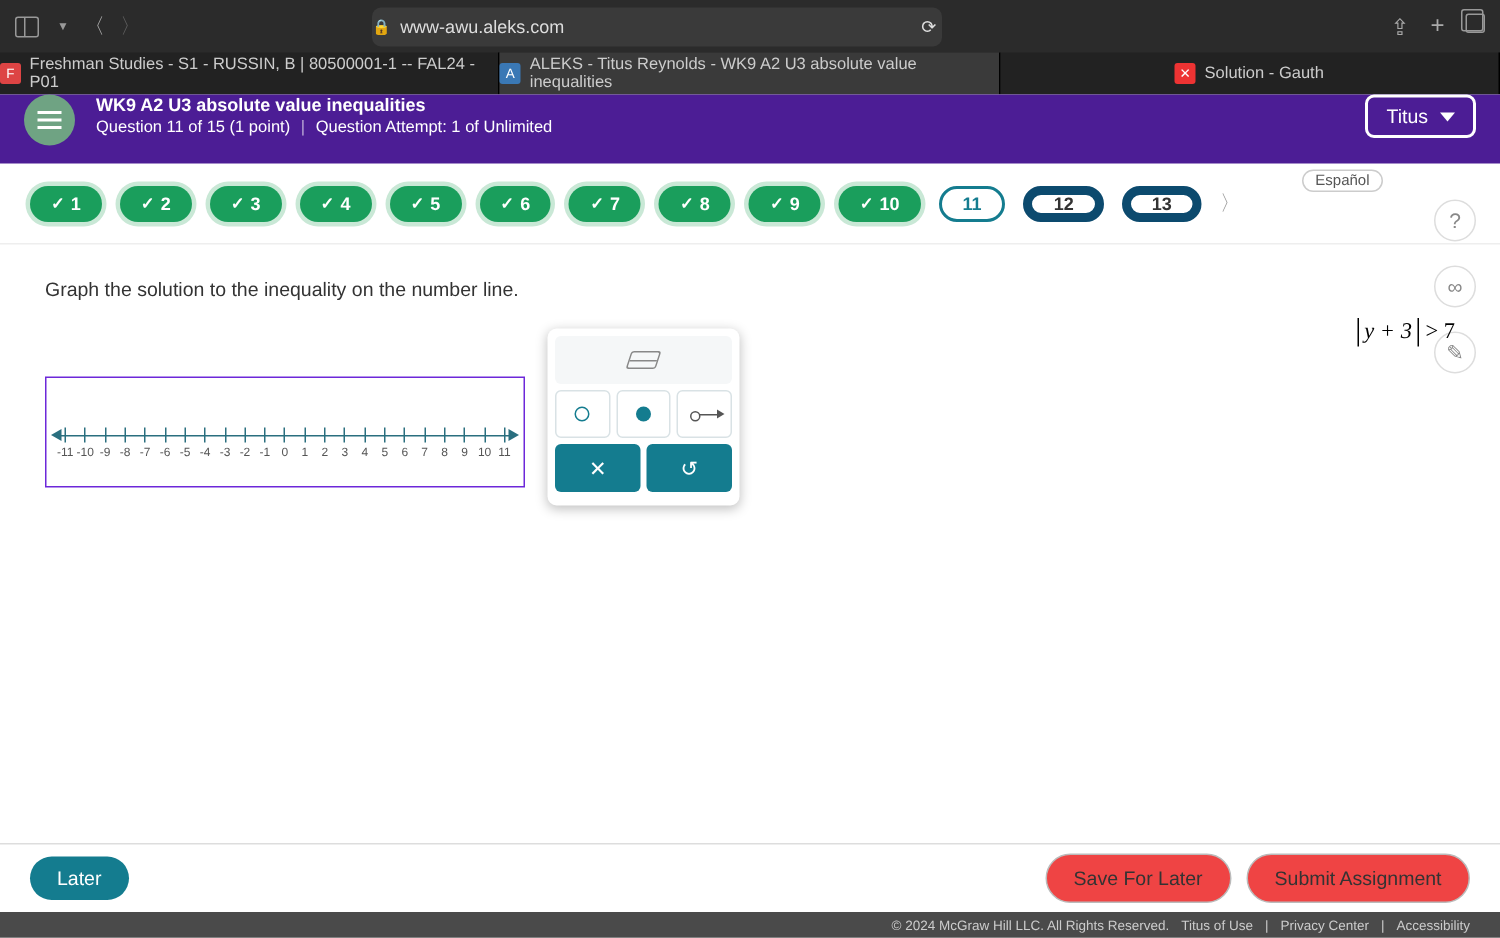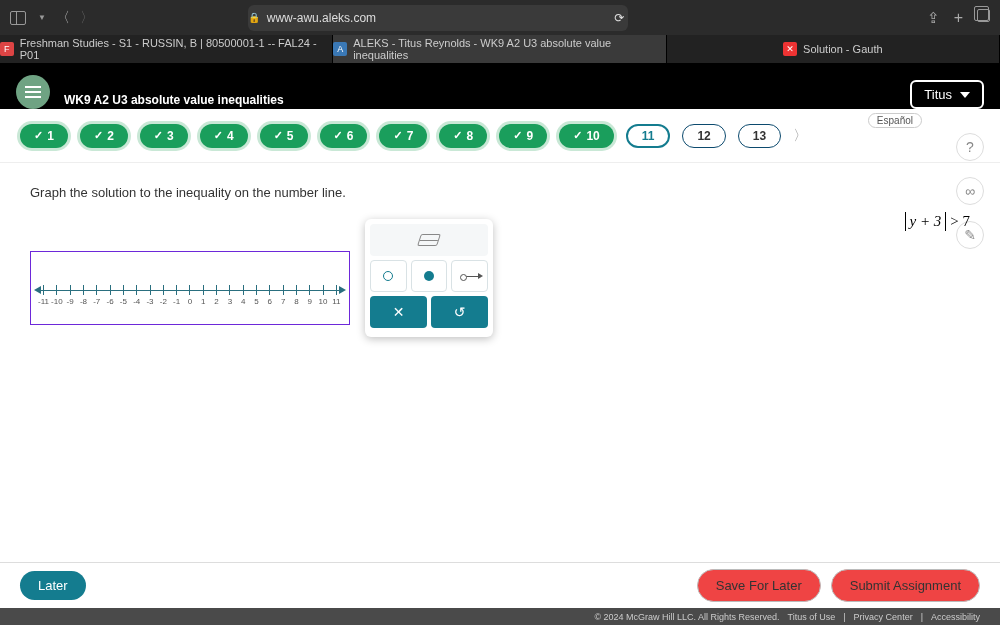--- a/index.html
+++ b/index.html
@@ -10,35 +10,35 @@
 .url-bar { flex: 1; max-width: 380px; margin: 0 auto; background: #3a3a3a; height: 26px; border-radius: 6px; display: flex; align-items: center; justify-content: center; color: #ddd; font-size: 12px; gap: 6px; }
 .chrome-right { display: flex; gap: 14px; margin-left: auto; }
 .tabs-bar { background: #222; height: 28px; display: flex; }
 .tab { flex: 1; display: flex; align-items: center; justify-content: center; gap: 6px; color: #ccc; font-size: 11px; border-right: 1px solid #000; }
 .tab.active { background: #3a3a3a; }
 .tab-icon { width: 14px; height: 14px; border-radius: 2px; display: inline-flex; align-items: center; justify-content: center; font-size: 9px; color: #fff; }
 .tab-icon.red { background: #d44; }
 .tab-icon.blue { background: #3a78b5; }
 .tab-icon.x { background: #e33; }
 .app { background: #fff; height: calc(625px - 35px - 28px - 17px); position: relative; }
-.app-header { background: #000000; height: 46px; display: flex; align-items: flex-end; padding: 0 16px; color: #fff; gap: 14px; }
+.app-header { background: #4c1d95; height: 46px; display: flex; align-items: flex-start; padding: 0 16px; color: #fff; gap: 14px; }
 .menu-icon { width: 34px; height: 34px; border-radius: 50%; background: #6fa383; display: flex; align-items: center; justify-content: center; cursor: pointer; flex-direction: column; gap: 3px; }
 .menu-line { width: 16px; height: 2px; background: #fff; }
 .header-text { font-size: 12px; }
 .header-title { font-weight: bold; margin-bottom: 2px; }
 .header-sub { font-size: 11px; }
 .divider { opacity: 0.6; margin: 0 4px; }
 .user-btn { margin-left: auto; border: 2px solid #fff; border-radius: 6px; padding: 5px 12px; display: flex; align-items: center; gap: 8px; cursor: pointer; font-size: 13px; font-weight: normal; }
 .chev-down { width: 0; height: 0; border-left: 5px solid transparent; border-right: 5px solid transparent; border-top: 6px solid #fff; }
 .espanol { position: absolute; right: 78px; top: 50px; font-size: 10px; color: #555; border: 1px solid #ccc; border-radius: 10px; padding: 1px 8px; cursor: pointer; background:#fff; z-index:5;}
 .pills { height: 54px; display: flex; align-items: center; gap: 12px; padding: 0 20px; overflow: hidden; position: relative; border-bottom: 1px solid #eee; }
 .pill { height: 24px; padding: 0 14px; border-radius: 12px; display: flex; align-items: center; justify-content: center; gap: 4px; font-size: 12px; font-weight: bold; cursor: pointer; min-width: 38px; }
 .pill.done { background: #1a9e5c; color: #fff; box-shadow: 0 0 0 3px #c9e8d6; }
 .pill.current { background: #fff; color: #147c8f; border: 2px solid #147c8f; }
-.pill.future { background: #fff; color: #333; border: 1px solid #0c4a6e; }
+.pill.future { background: #fff; color: #333; border: 6px solid #0c4a6e; }
 .check { font-size: 11px; }
 .pill-arrow { color: #999; font-size: 14px; cursor: pointer; }
 .content { padding: 22px 30px; position: relative; height: calc(100% - 46px - 54px - 46px); }
 .instruction { font-size: 13px; color: #333; margin-bottom: 12px; }
 .expr { margin-left: 20px; font-family: 'Times New Roman', serif; font-size: 15px; display: flex; align-items: center; gap: 4px; justify-content: flex-end; }
 .abs { border-left: 1.2px solid #000; border-right: 1.2px solid #000; padding: 1px 4px; font-style: italic; }
 .numline-box { margin-top: 20px; border: 1px solid #6d28d9; width: 320px; height: 74px; position: relative; }
 .numline { position: absolute; left: 8px; right: 8px; top: 38px; height: 1px; background: #2a6f7f; }
 .arrow-l, .arrow-r { position: absolute; top: 34px; width: 0; height: 0; border-top: 4px solid transparent; border-bottom: 4px solid transparent; }
 .arrow-l { left: 3px; border-right: 7px solid #2a6f7f; }
@@ -117,20 +117,25 @@
 
 <div class="app">
   <div class="app-header">
     <div class="menu-icon">
       <div class="menu-line"></div>
         <div class="menu-line"></div>
         <div class="menu-line"></div>
     </div>
     <div class="header-text">
       <div class="header-title">WK9 A2 U3 absolute value inequalities</div>
+      <div class="header-sub">
+        <span>Question 11 of 15 (1 point)</span>
+        <span class="divider">|</span>
+        <span>Question Attempt: 1 of Unlimited</span>
+      </div>
     </div>
     <div class="user-btn">
       <span>Titus</span>
       <span class="chev-down"></span>
     </div>
   </div>
 
   <span class="espanol">Español</span>
 
   <div class="pills">

